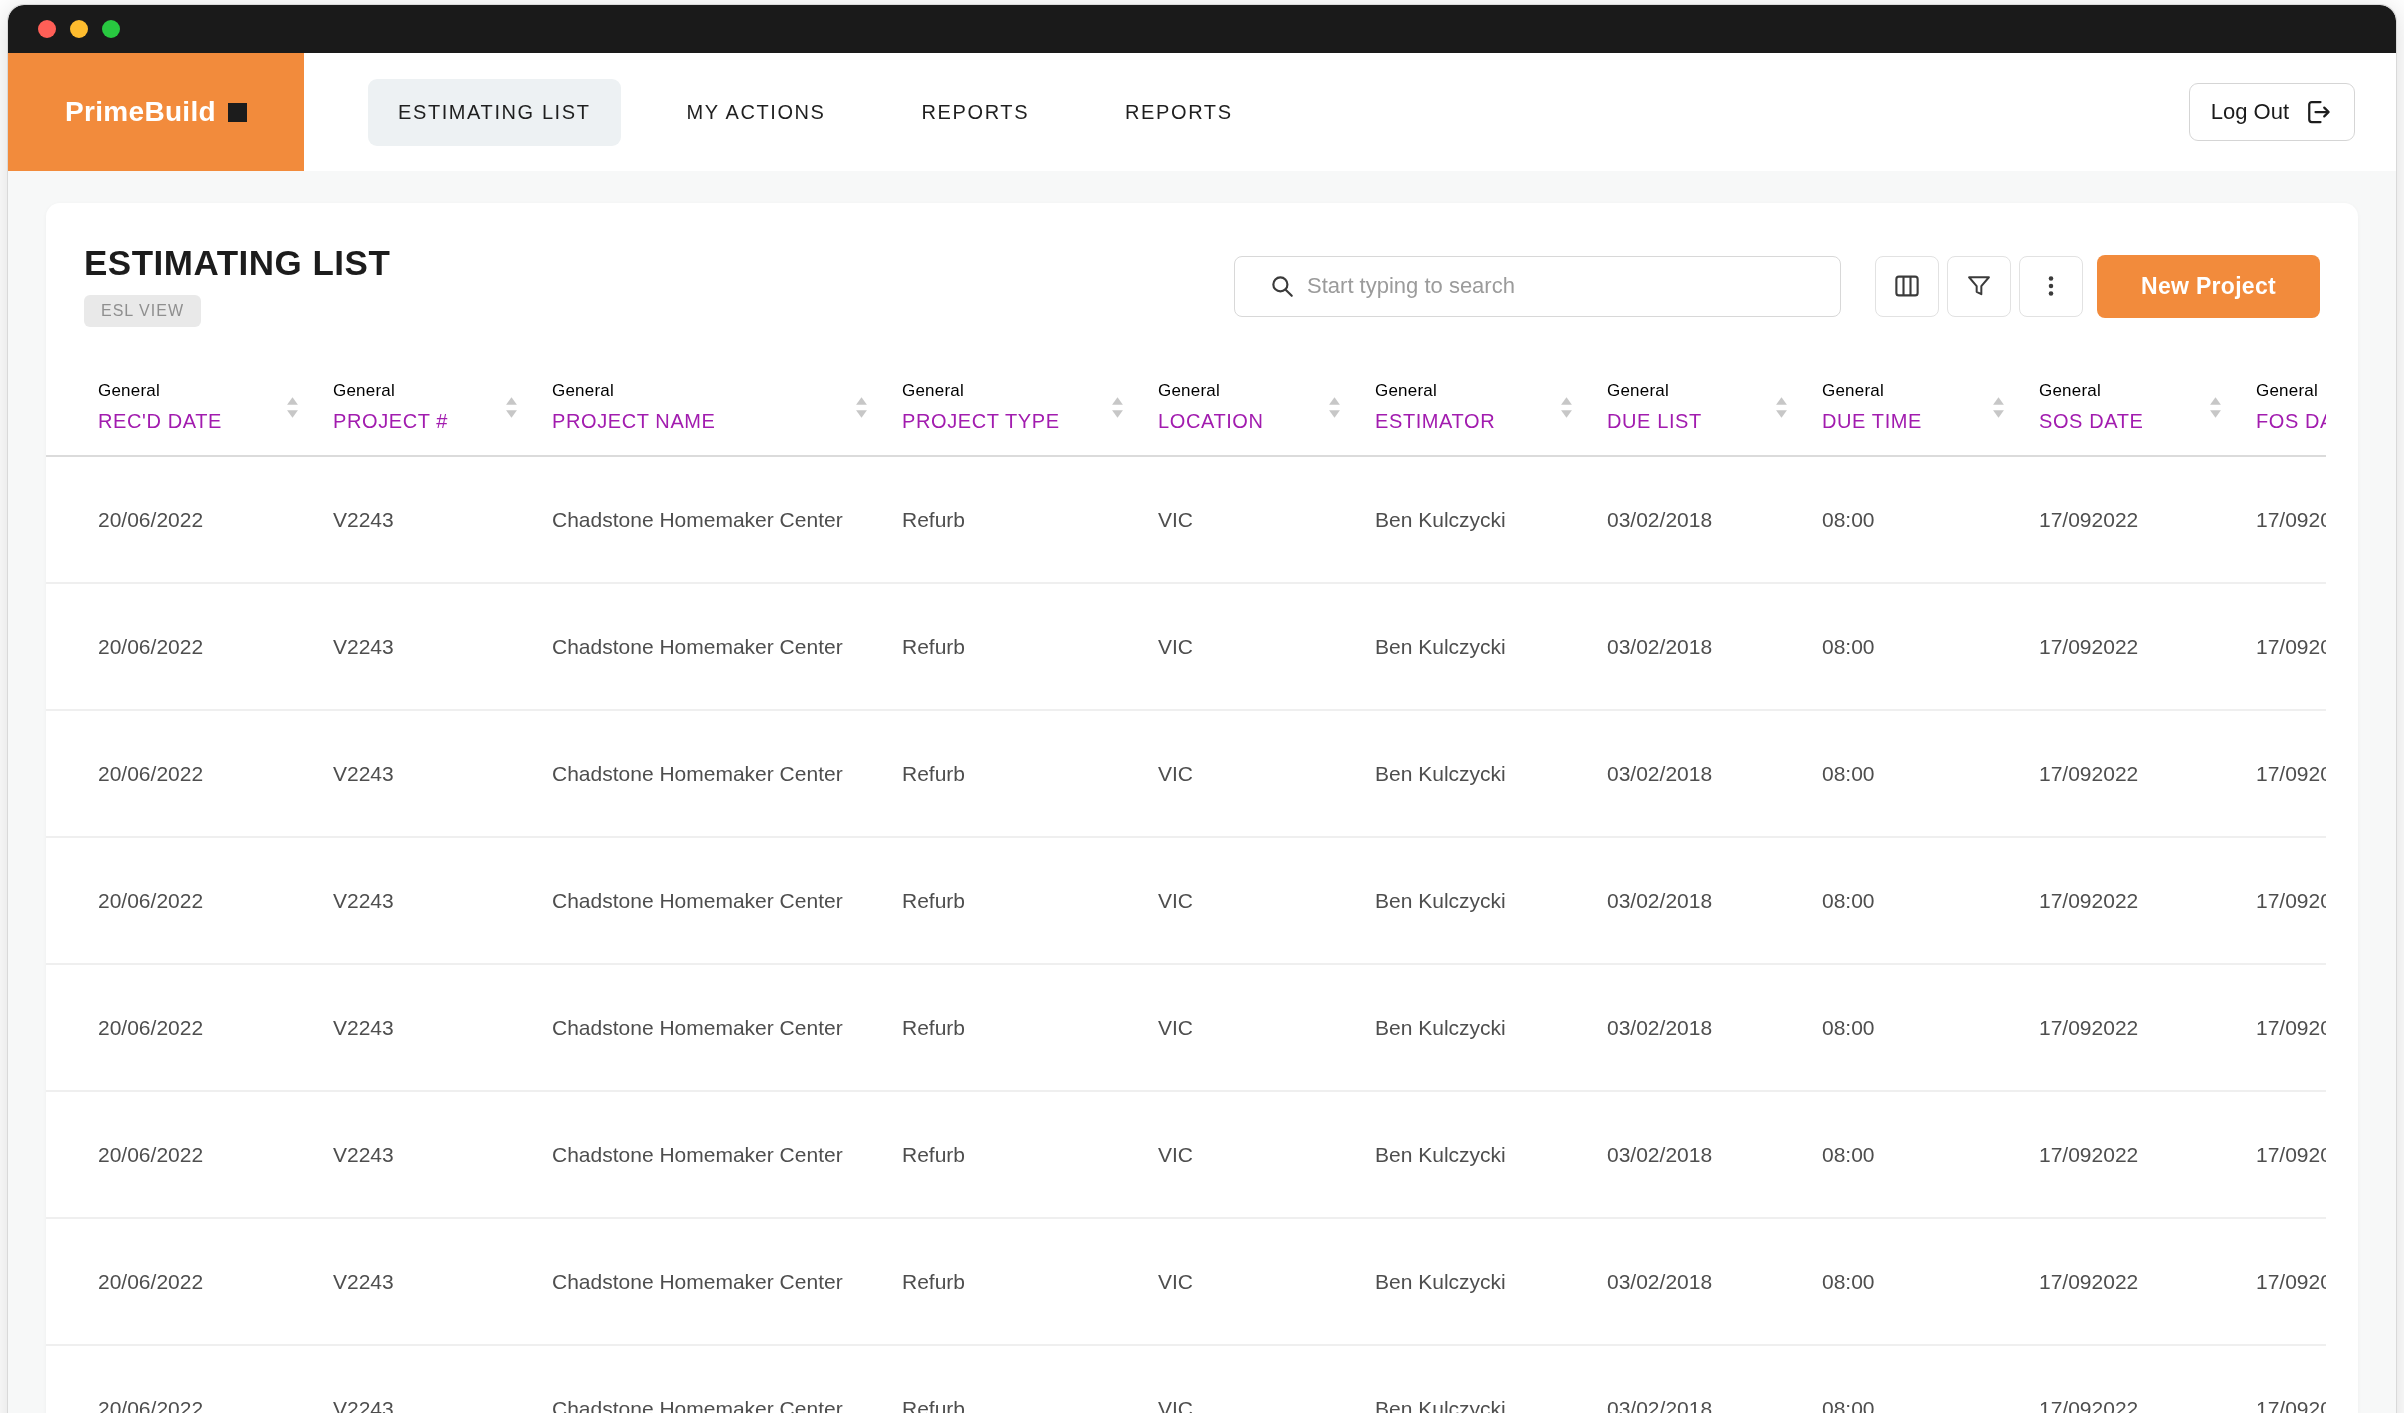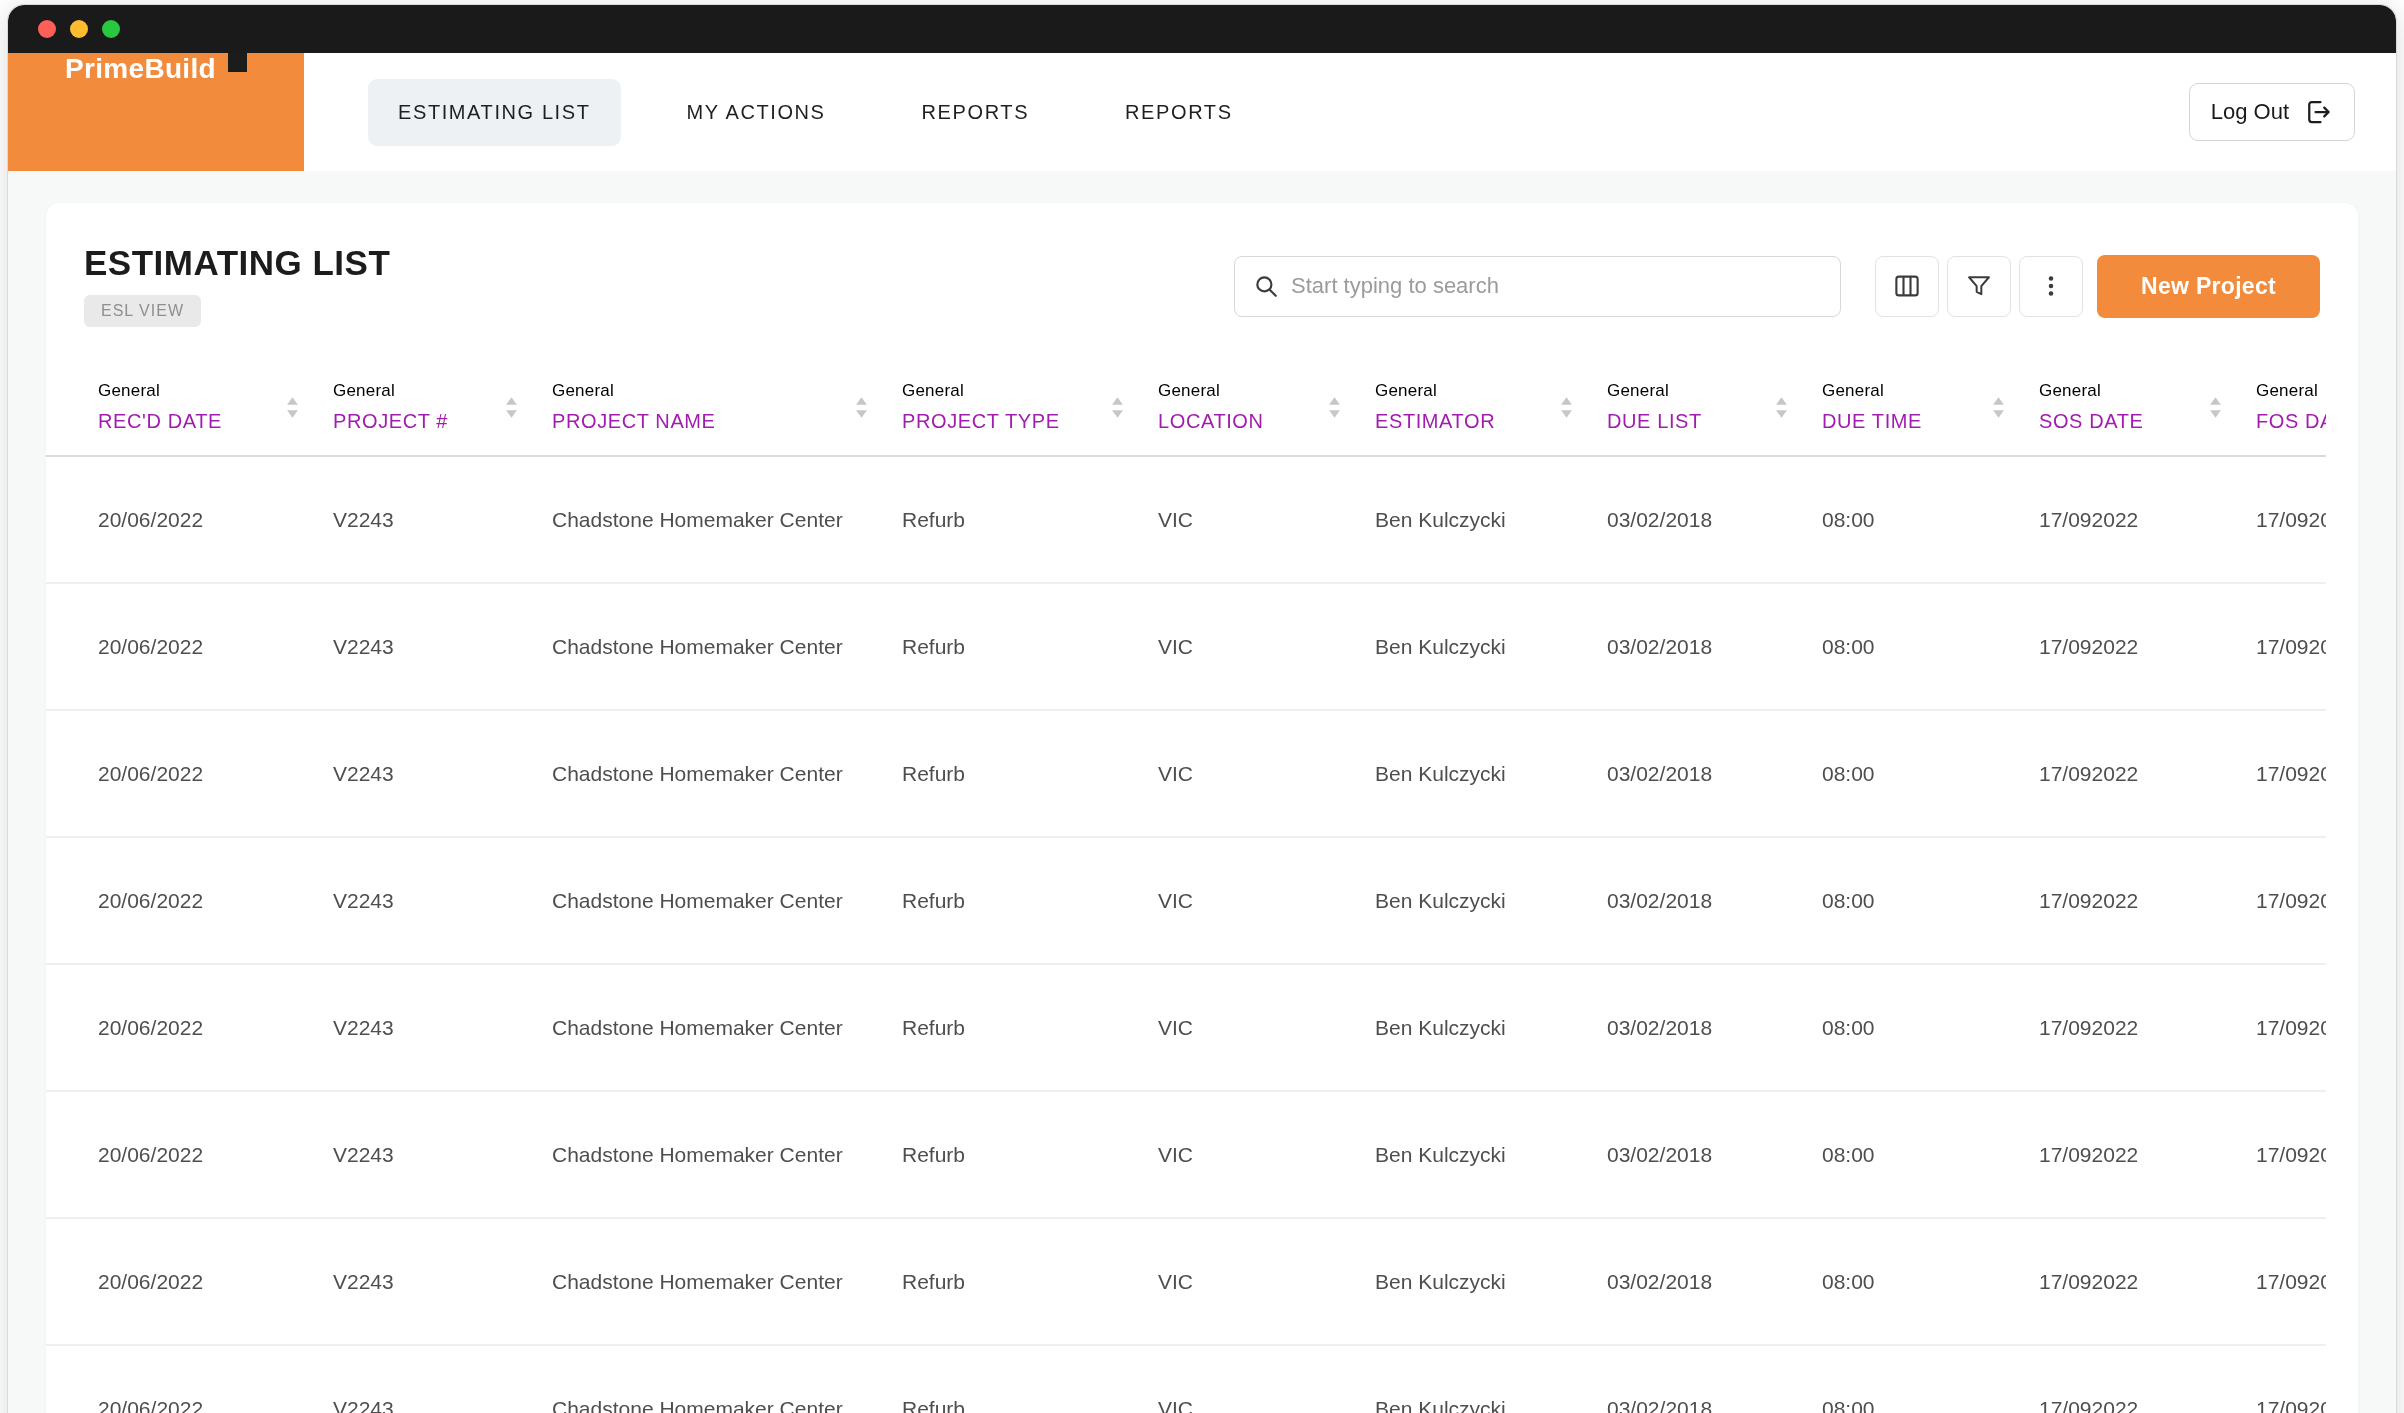--- a/index.html
+++ b/index.html
@@ -40,20 +40,21 @@
     height: 118px;
     background: #ffffff;
     display: flex;
     align-items: stretch;
     flex: 0 0 auto;
   }
   .logo {
     width: 296px;
     background: #F28B3C;
     display: flex;
+    align-items: center;
     justify-content: center;
     gap: 12px;
     flex: 0 0 auto;
   }
   .logo-text { color: #ffffff; font-size: 28px; font-weight: 700; letter-spacing: 0.3px; }
   .logo-square { width: 19px; height: 19px; background: #1c1c1c; }
   .nav-tabs {
     display: flex;
     align-items: center;
     margin-left: 64px;
@@ -124,21 +125,21 @@
     line-height: 1;
   }
   .controls { display: flex; align-items: center; gap: 8px; }
   .search-box {
     width: 607px;
     height: 61px;
     border: 1px solid #d8d8d8;
     border-radius: 8px;
     display: flex;
     align-items: center;
-    padding-left: 18px;
+    padding-left: 34px;
     gap: 12px;
     background: #fff;
     margin-right: 26px;
   }
   .search-box input {
     border: none;
     outline: none;
     font-size: 22px;
     color: #333;
     flex: 1;

